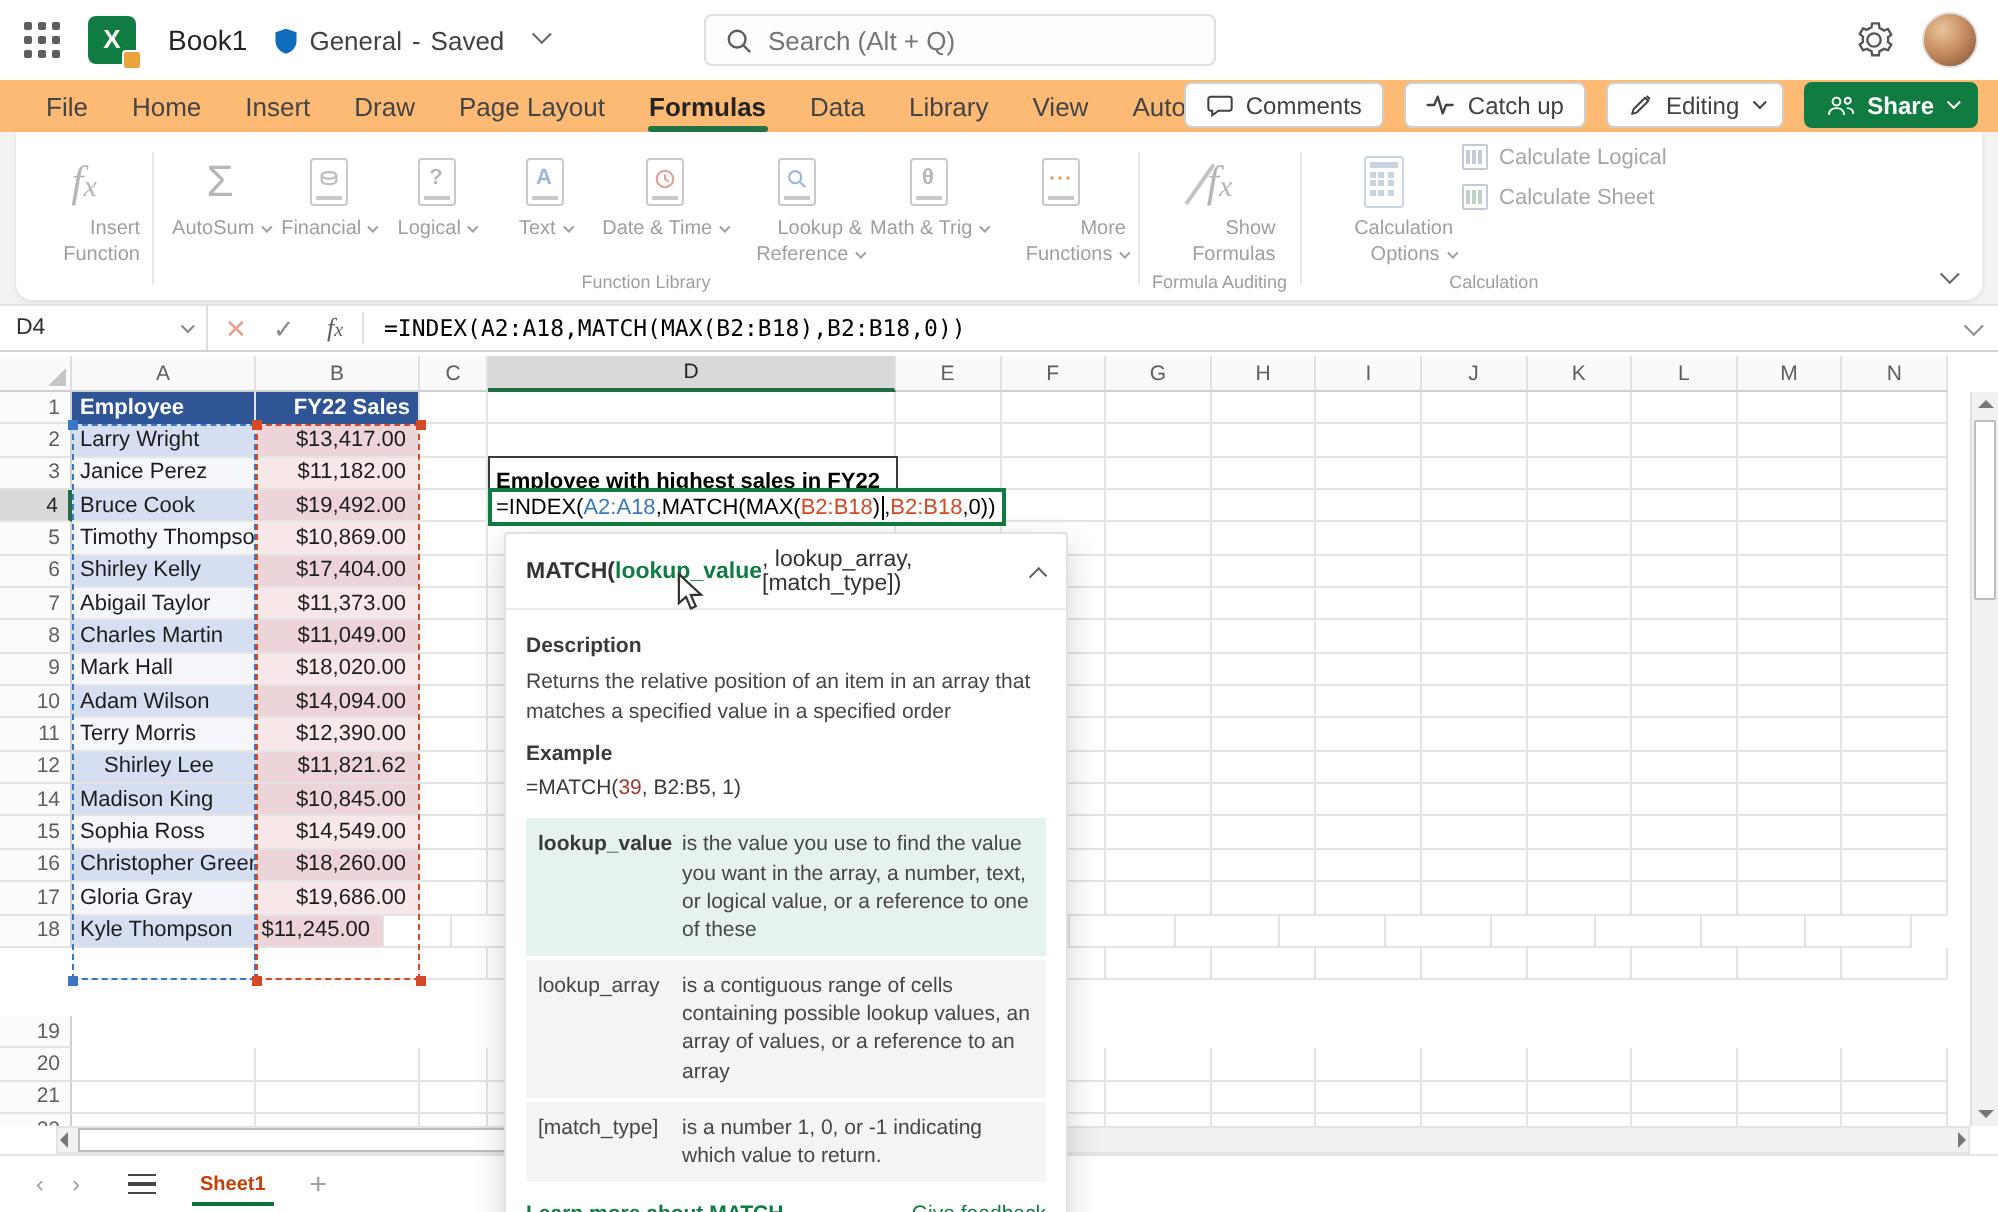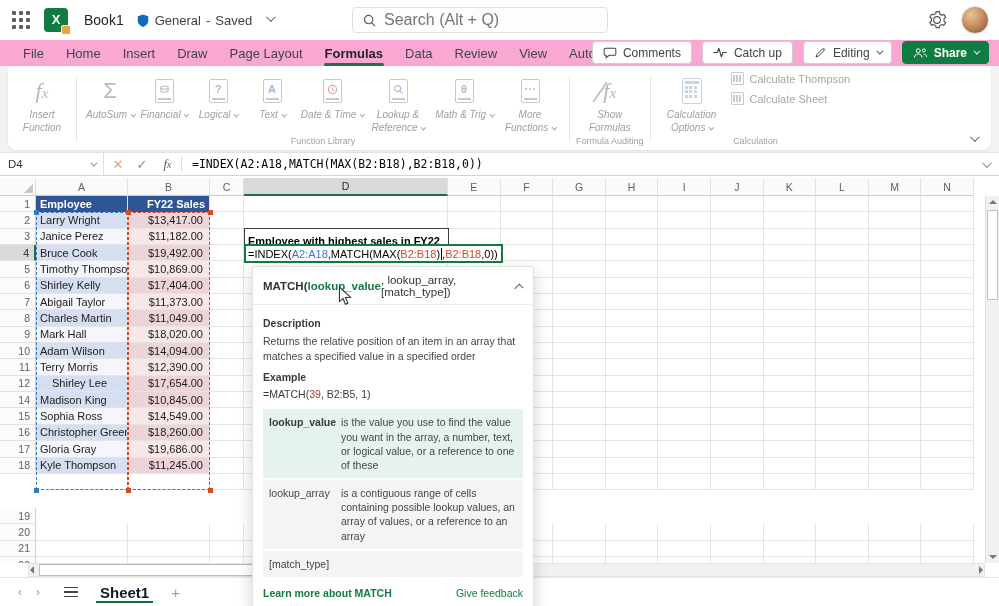--- a/index.html
+++ b/index.html
@@ -15,45 +15,45 @@
   .xl-icon b { transform:translateY(-1px); }
   .xl-badge { position:absolute; right:-3px; bottom:-3px; width:10px; height:10px; background:#E8A33D; border-radius:2px; border:1px solid #fff; }
   .doc-title { font-size:14px; color:#242424; margin-left:16px; }
   .shield { margin-left:12px; display:flex; align-items:center; }
   .label-txt { font-size:13px; color:#424242; margin-left:5px; }
   .chev { display:inline-block; width:7px; height:7px; border-right:1.4px solid currentColor; border-bottom:1.4px solid currentColor; transform:rotate(45deg) translateY(-2px); }
   .chev-up { transform:rotate(-135deg) translateY(-2px); }
   .saved-chev { color:#616161; margin-left:14px; margin-top:-3px; }
   .searchbox { position:absolute; left:352px; top:7px; width:256px; height:26px; border:1px solid #E1DFDD; background:#FDFDFD; border-radius:4px; display:flex; align-items:center; padding:0 10px; color:#605E5C; }
   .searchbox svg { flex:0 0 auto; }
-  .searchbox input { border:none; outline:none; background:transparent; font-size:16px; color:#605E5C; margin-left:8px; width:200px; font-family:"Liberation Sans",sans-serif; }
+  .searchbox input { border:none; outline:none; background:transparent; font-size:13px; color:#605E5C; margin-left:8px; width:200px; font-family:"Liberation Sans",sans-serif; }
   .top-right { position:absolute; right:10px; top:6px; display:flex; align-items:center; gap:14px; }
   .avatar { width:28px; height:28px; border-radius:50%; background:radial-gradient(circle at 35% 30%, #e8c49a 0%, #c98f62 45%, #7c4f33 100%); border:1px solid #ddd; }
 
   
-  .menubar { position:absolute; top:40px; left:0; width:999px; height:26px; background:#f9a8d4; display:flex; align-items:center; padding:0 12px; }
+  .menubar { position:absolute; top:40px; left:0; width:999px; height:26px; background:#fdba74; display:flex; align-items:center; padding:0 12px; }
   .menu-items { display:flex; align-items:center; }
   .menu-item { font-size:13px; color:#444; padding:0 11px; height:26px; display:flex; align-items:center; cursor:pointer; position:relative; }
   .menu-item.active { color:#242424; font-weight:bold; }
   .menu-item.active::after { content:""; position:absolute; left:10px; right:10px; bottom:0; height:3px; background:#217346; border-radius:2px; }
   .mbar-right { position:absolute; right:10px; top:1px; display:flex; gap:10px; align-items:center; }
   .pill-btn { height:23px; border:1px solid #D1CFCD; border-radius:4px; background:#fff; display:flex; align-items:center; gap:6px; padding:0 10px; font-size:12px; color:#424242; cursor:pointer; }
   .pill-btn .chev { width:5px; height:5px; }
   .share-btn { background:#107C41; border-color:#107C41; color:#fff; font-weight:bold; }
 
   
   .ribbon-strip { position:absolute; top:66px; left:0; width:999px; height:86px; background:#F3F2F1; padding:0 8px; }
   .ribbon { background:#fff; height:84px; border-radius:0 0 8px 8px; position:relative; display:flex; align-items:stretch; padding:6px 6px 0 6px; box-shadow:0 1px 2px rgba(0,0,0,.08); }
   .rb-group { display:flex; flex-direction:column; align-items:center; }
   .rb-row { display:flex; align-items:flex-start; flex:1; }
   .rb-glabel { font-size:9px; color:#A19F9D; text-align:center; padding:2px 0 4px; }
   .rb-divider { width:1px; background:#E8E6E4; margin:4px 6px 8px; }
   .rb-bigbtn { width:56px; display:flex; flex-direction:column; align-items:center; padding-top:4px; cursor:default; }
   .rb-bigbtn .ic { height:30px; display:flex; align-items:center; justify-content:center; }
-  .rb-bigbtn .lb { font-size:10px; color:#A19F9D; text-align:center; line-height:1.25; margin-top:3px;font-style:italic; }
+  .rb-bigbtn .lb { font-size:10px; color:#A19F9D; text-align:right; line-height:1.25; margin-top:3px; }
   .fx-glyph { font-family:"Liberation Serif", serif; font-style:italic; font-size:22px; color:#B9B7B5; }
   .fx-slash { position:relative; }
   .fx-slash::before { content:""; position:absolute; left:-4px; top:2px; width:1.5px; height:24px; background:#C5C3C1; transform:rotate(35deg); }
   .book { width:19px; height:24px; border:1.5px solid #CBC9C7; border-radius:2px; position:relative; display:flex; align-items:center; justify-content:center; }
   .book::after { content:""; position:absolute; left:2px; right:2px; bottom:2.5px; height:1.5px; background:#CBC9C7; }
   .book .sym { font-size:11px; font-weight:bold; transform:translateY(-2px); }
   .sigma { font-size:22px; color:#B9B7B5; line-height:1; }
   .dots3 { display:flex; gap:1.5px; transform:translateY(-2px); }
   .dots3 i { width:2.5px; height:2.5px; border-radius:50%; background:#E0B184; }
   .calcicon { width:20px; height:26px; border:1.5px solid #C9D4E2; border-radius:2px; padding:2px; display:flex; flex-direction:column; gap:1.5px; }
@@ -135,21 +135,21 @@
   .tt-link.fb { font-weight:normal; color:#107C41; }
 
   
   .mouse-cursor { position:absolute; left:338px; top:286px; z-index:40; pointer-events:none; }
 
   
   .sheetbar { position:absolute; top:577px; left:0; width:999px; height:29px; background:#fff; border-top:1px solid #E8E6E4; display:flex; align-items:center; padding-left:18px; }
   .sb-nav { color:#A19F9D; font-size:12px; margin-right:14px; cursor:default; }
   .sb-burger { display:flex; flex-direction:column; gap:3px; margin:0 16px 0 10px; cursor:pointer; }
   .sb-burger i { width:14px; height:1.6px; background:#484644; }
-  .sb-tab { position:relative; font-size:15px; color:#0f172a; font-weight:bold; padding:0 6px; height:100%; display:flex; align-items:center; cursor:pointer; }
+  .sb-tab { position:relative; font-size:10px; color:#c2410c; font-weight:bold; padding:0 6px; height:100%; display:flex; align-items:center; cursor:pointer; }
   .sb-tab::after { content:""; position:absolute; left:2px; right:2px; bottom:3px; height:2.5px; background:#0F703B; }
   .sb-plus { color:#A19F9D; font-size:15px; margin-left:16px; cursor:pointer; }
 </style>
 </head>
 <body>
 
 <div class="app">
 
   <div class="topbar">
     <div class="waffle">
@@ -194,21 +194,21 @@
 
   <div class="menubar">
     <div class="menu-items" id="menu-items">
         <div class="menu-item">File</div>
         <div class="menu-item">Home</div>
         <div class="menu-item">Insert</div>
         <div class="menu-item">Draw</div>
         <div class="menu-item">Page Layout</div>
         <div class="menu-item active">Formulas</div>
         <div class="menu-item">Data</div>
-        <div class="menu-item">Review</div>
+        <div class="menu-item">Library</div>
         <div class="menu-item">View</div>
         <div class="menu-item">Automate</div>
         <div class="menu-item">Help</div>
       </div>
     <div class="mbar-right">
       <button class="pill-btn">
         <svg width="14" height="14" viewBox="0 0 18 18">
             <path d="M3,3 h12 a1.5,1.5 0 0 1 1.5,1.5 v6 a1.5,1.5 0 0 1 -1.5,1.5 h-7 l-4,3 v-3 h-1 a1.5,1.5 0 0 1 -1.5,-1.5 v-6 a1.5,1.5 0 0 1 1.5,-1.5 z" fill="none" stroke="#424242" stroke-width="1.3"></path>
           </svg>
         <span>Comments</span>
@@ -377,21 +377,21 @@
                   <i></i>
                   <i></i>
                   <i></i>
                   <i></i>
                   <i></i>
                   <i></i>
                   <i></i>
                   <i></i>
                   <i></i>
                 </span>
-              <span>Calculate Thompson</span>
+              <span>Calculate Logical</span>
             </div>
             <div class="rb-small">
               <span class="mini-ic green">
                   <i></i>
                   <i></i>
                   <i></i>
                   <i></i>
                   <i></i>
                   <i></i>
                   <i></i>
@@ -624,21 +624,21 @@
           <div class="g-c" style="width: 52.6px; height: 16.35px;"></div>
           <div class="g-c" style="width: 52.6px; height: 16.35px;"></div>
           <div class="g-c" style="width: 52.6px; height: 16.35px;"></div>
           <div class="g-c" style="width: 52.6px; height: 16.35px;"></div>
           <div class="g-c" style="width: 52.6px; height: 16.35px;"></div>
           <div class="g-c" style="width: 52.6px; height: 16.35px;"></div>
         </div>
         <div class="g-row">
           <div class="g-rn" style="height: 16.35px;">12</div>
           <div class="g-c a-even" style="width: 92px; height: 16.35px; padding-left: 16px;">Shirley Lee</div>
-          <div class="g-c b-even money" style="width: 82px; height: 16.35px;">$17,654.00</div>
+          <div class="g-c b-even money" style="width: 82px; height: 16.35px;">$11,821.62</div>
           <div class="g-c" style="width: 34px; height: 16.35px;"></div>
           <div class="g-c" style="width: 204px; height: 16.35px;"></div>
           <div class="g-c" style="width: 52.6px; height: 16.35px;"></div>
           <div class="g-c" style="width: 52.6px; height: 16.35px;"></div>
           <div class="g-c" style="width: 52.6px; height: 16.35px;"></div>
           <div class="g-c" style="width: 52.6px; height: 16.35px;"></div>
           <div class="g-c" style="width: 52.6px; height: 16.35px;"></div>
           <div class="g-c" style="width: 52.6px; height: 16.35px;"></div>
           <div class="g-c" style="width: 52.6px; height: 16.35px;"></div>
           <div class="g-c" style="width: 52.6px; height: 16.35px;"></div>
@@ -709,21 +709,21 @@
           <div class="g-c" style="width: 52.6px; height: 16.35px;"></div>
           <div class="g-c" style="width: 52.6px; height: 16.35px;"></div>
           <div class="g-c" style="width: 52.6px; height: 16.35px;"></div>
           <div class="g-c" style="width: 52.6px; height: 16.35px;"></div>
           <div class="g-c" style="width: 52.6px; height: 16.35px;"></div>
           <div class="g-c" style="width: 52.6px; height: 16.35px;"></div>
         </div>
         <div class="g-row">
           <div class="g-rn" style="height: 16.35px;">18</div>
           <div class="g-c a-even" style="width: 92px; height: 16.35px;">Kyle Thompson</div>
-          <div class="g-c b-even money" style="width: 82px; height: 16.35px; text-align: right;">$11,245.00</div>
+          <div class="g-c b-even money" style="width: 64px; height: 16.35px; text-align: right;">$11,245.00</div>
           <div class="g-c" style="width: 34px; height: 16.35px;"></div>
           <div class="g-c" style="width: 204px; height: 16.35px;"></div>
           <div class="g-c" style="width: 52.6px; height: 16.35px;"></div>
           <div class="g-c" style="width: 52.6px; height: 16.35px;"></div>
           <div class="g-c" style="width: 52.6px; height: 16.35px;"></div>
           <div class="g-c" style="width: 52.6px; height: 16.35px;"></div>
           <div class="g-c" style="width: 52.6px; height: 16.35px;"></div>
           <div class="g-c" style="width: 52.6px; height: 16.35px;"></div>
           <div class="g-c" style="width: 52.6px; height: 16.35px;"></div>
           <div class="g-c" style="width: 52.6px; height: 16.35px;"></div>
@@ -865,20 +865,21 @@
           <div class="tt-arg active">
             <span class="an">lookup_value</span>
             <span class="ad">is the value you use to find the value you want in the array, a number, text, or logical value, or a reference to one of these</span>
           </div>
           <div class="tt-arg">
             <span class="an">lookup_array</span>
             <span class="ad">is a contiguous range of cells containing possible lookup values, an array of values, or a reference to an array</span>
           </div>
           <div class="tt-arg">
             <span class="an">[match_type]</span>
+            <span class="ad">is a number 1, 0, or -1 indicating which value to return.</span>
           </div>
         </div>
     </div>
     <div class="tt-foot">
       <span class="tt-link">Learn more about MATCH</span>
       <span class="tt-link fb">Give feedback</span>
     </div>
   </div>
 
   <svg class="mouse-cursor" width="14" height="20" viewBox="0 0 12 18">

